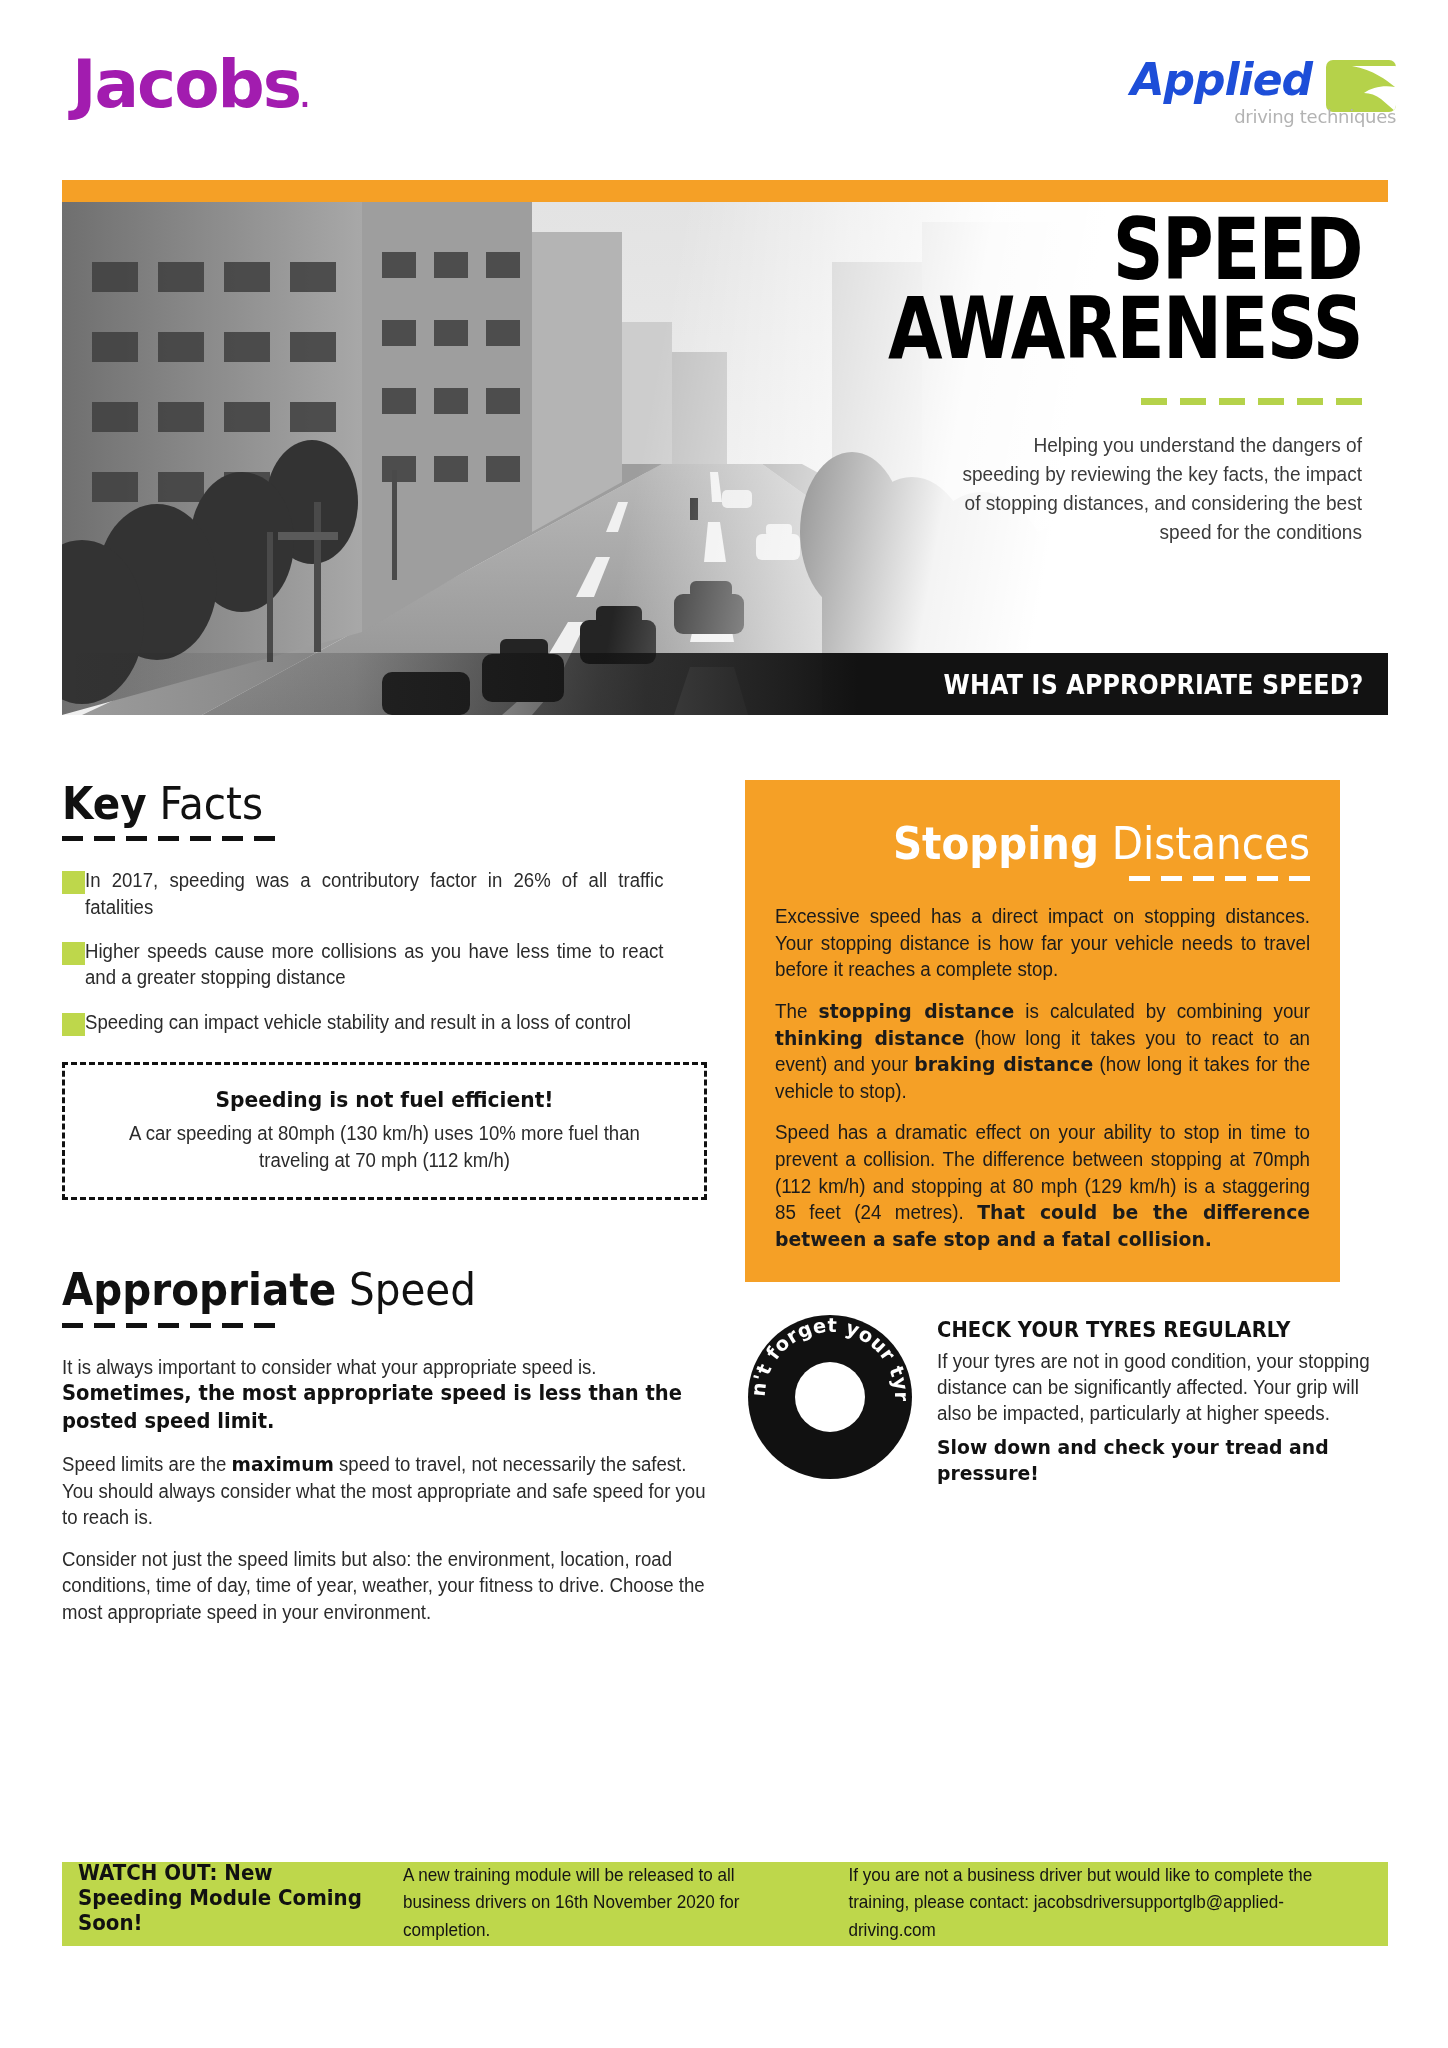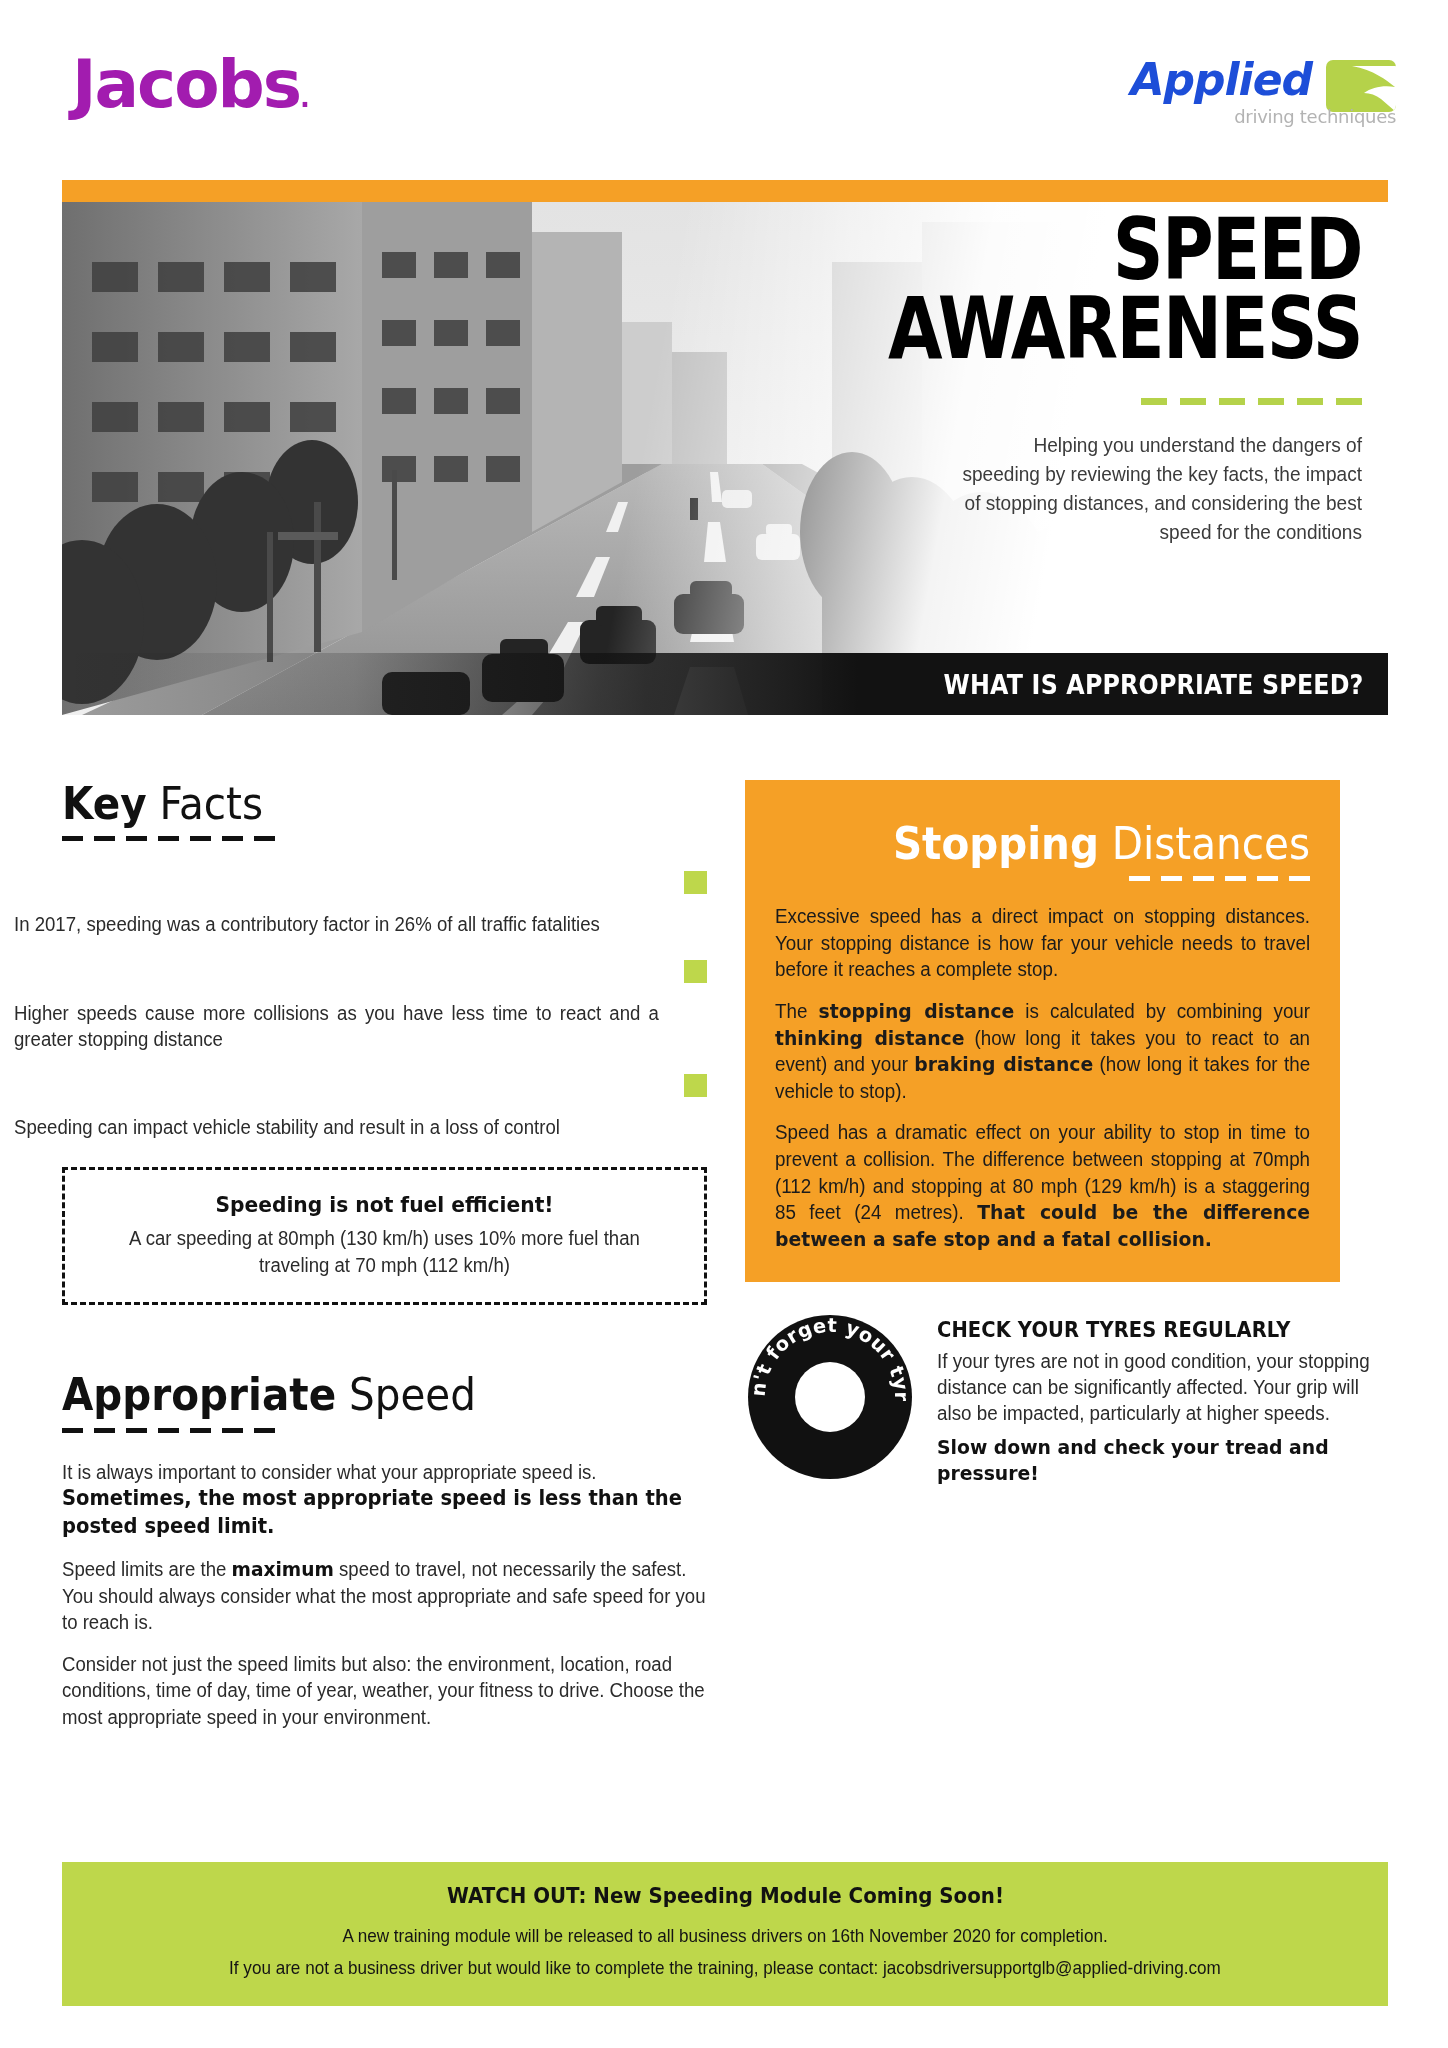--- a/index.html
+++ b/index.html
@@ -95,21 +95,21 @@
     transform:scaleX(0.90);transform-origin:0 50%;
     white-space:nowrap;
   }
   .sec-head b{font-weight:bold;}
   .sec-head span{font-weight:normal;}
   .head-dashes{display:flex;gap:11px;margin-top:9px;margin-bottom:26px;}
   .head-dashes i{display:block;width:21px;height:5px;background:#111;}
 
   
   .facts{list-style:none;margin:0;padding:0;}
-  .facts li{display:flex;gap:17px;margin-bottom:18px;align-items:flex-end;flex-direction:column;}
+  .facts li{display:flex;margin-bottom:18px;align-items:flex-start;}
   .bullet{flex:0 0 auto;width:23px;height:23px;background:#bed74b;margin-top:4px;}
   .fact-txt{
     font-family:"Liberation Sans", sans-serif;
     font-size:20px;line-height:1.32;color:#2b2b2b;text-align:justify;
     transform:scaleX(0.93);transform-origin:0 0;width:107.5%;
   }
 
   
   .dashbox{
     border:3px dashed #111;padding:22px 26px 24px;text-align:center;
@@ -165,22 +165,22 @@
   .body-p{
     margin:0 0 15px;font-family:"Liberation Sans", sans-serif;
     font-size:20px;line-height:1.33;color:#2b2b2b;
     transform:scaleX(0.93);transform-origin:0 0;width:107.5%;
   }
   .body-p b{font-family:"DejaVu Sans", sans-serif;font-weight:bold;color:#111;}
   .lead b{font-size:21px;}
 
   
   .footer{
-    position:absolute;left:62px;top:1862px;width:1326px;height:144px;
-    background:#bed74b;display:flex;flex-direction:column;
+    position:absolute;left:62px;top:1862px;width:1326px;height:84px;
+    background:#bed74b;display:flex;flex-direction:row;
     align-items:center;justify-content:center;box-sizing:border-box;
   }
   .footer h4{
     margin:0 0 14px;font-family:"DejaVu Sans", sans-serif;font-weight:bold;
     font-size:22px;color:#111;
     transform:scaleX(0.90);transform-origin:50% 50%;
   }
   .footer p{
     margin:0 0 4px;font-family:"Liberation Sans", sans-serif;
     font-size:19px;line-height:1.45;color:#141414;

